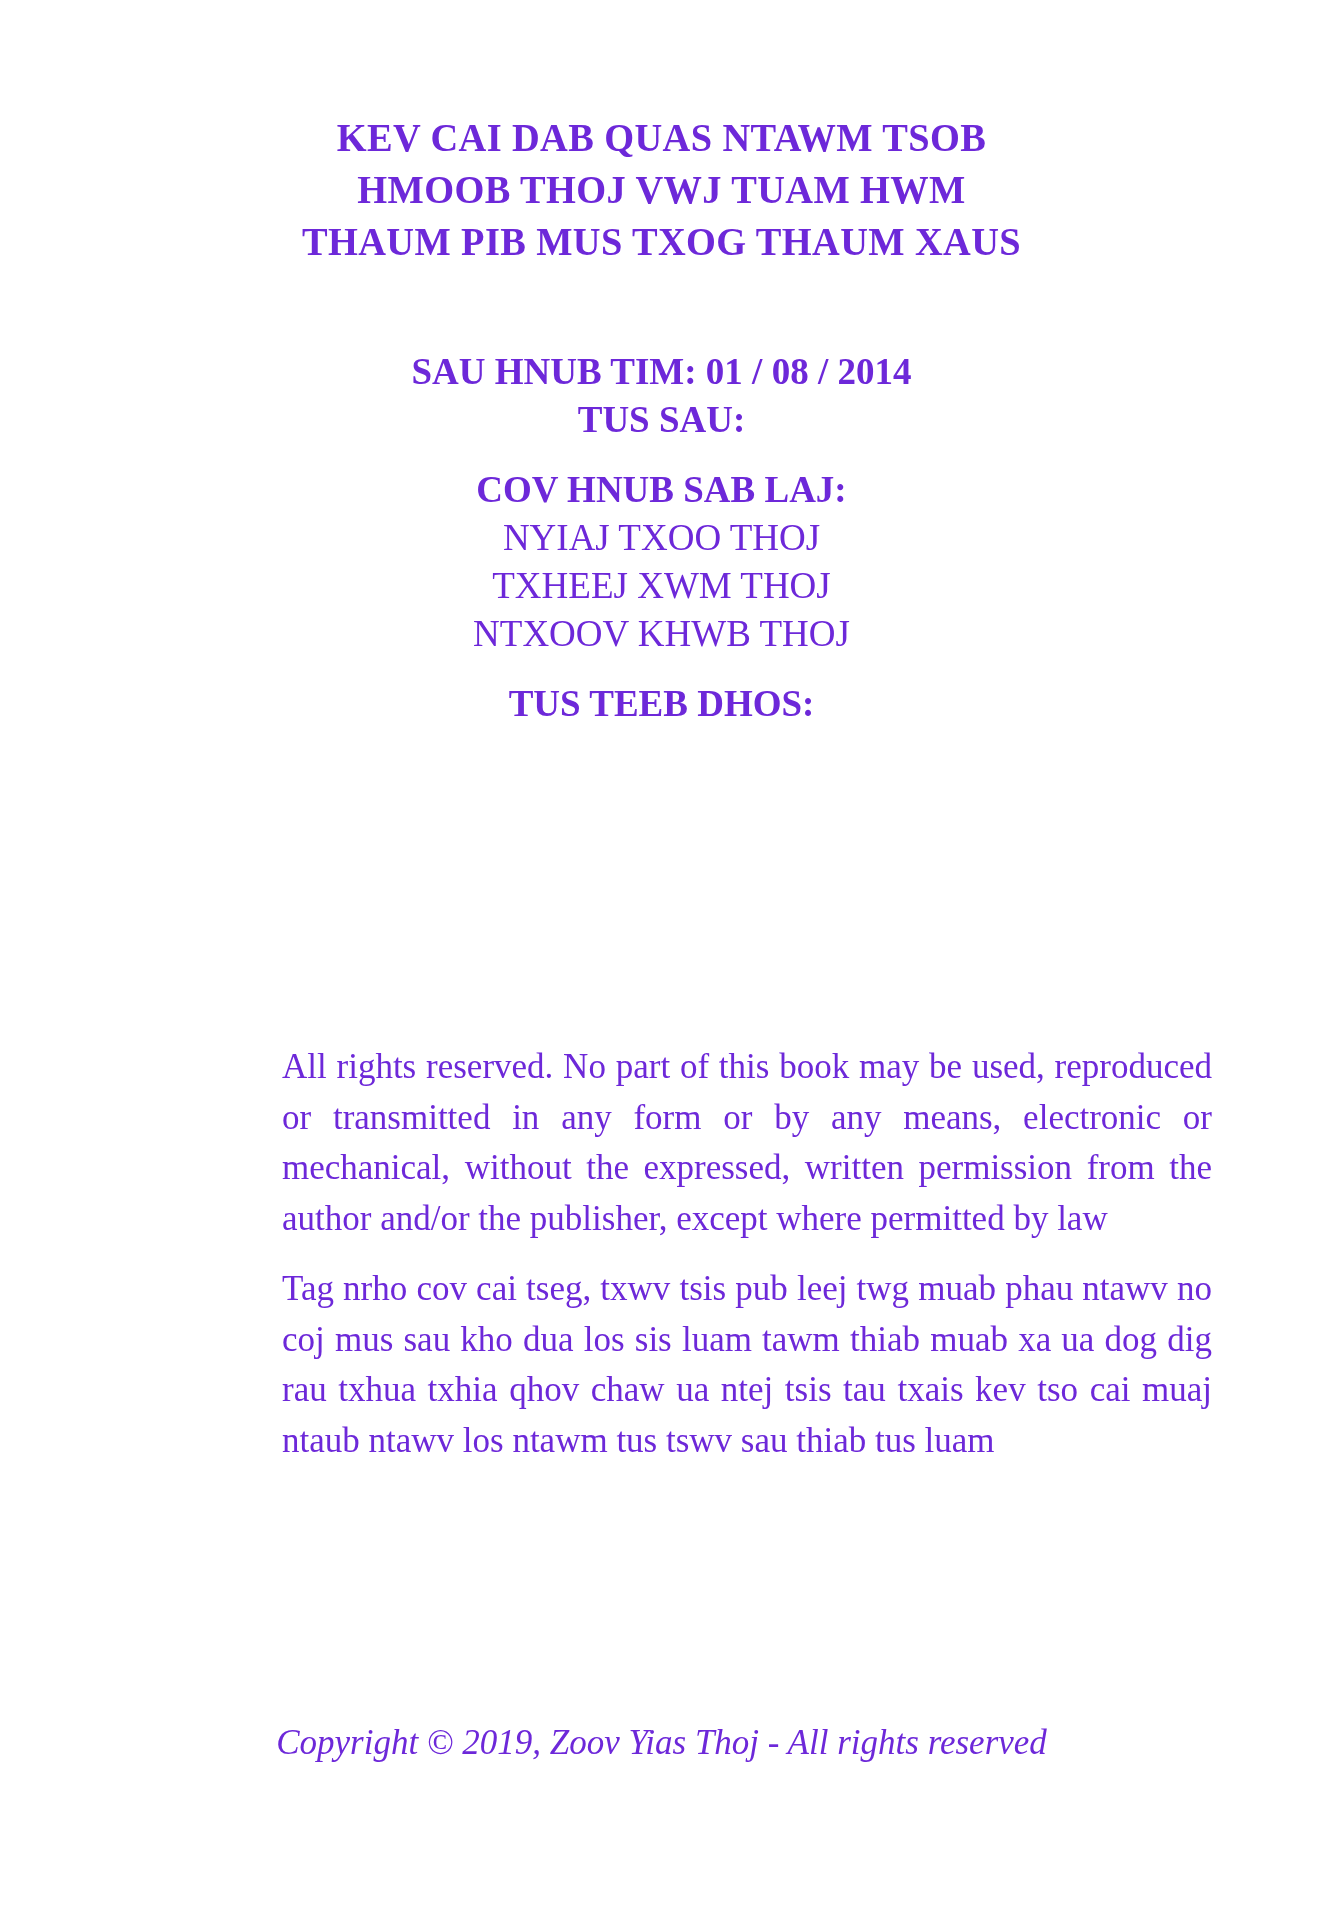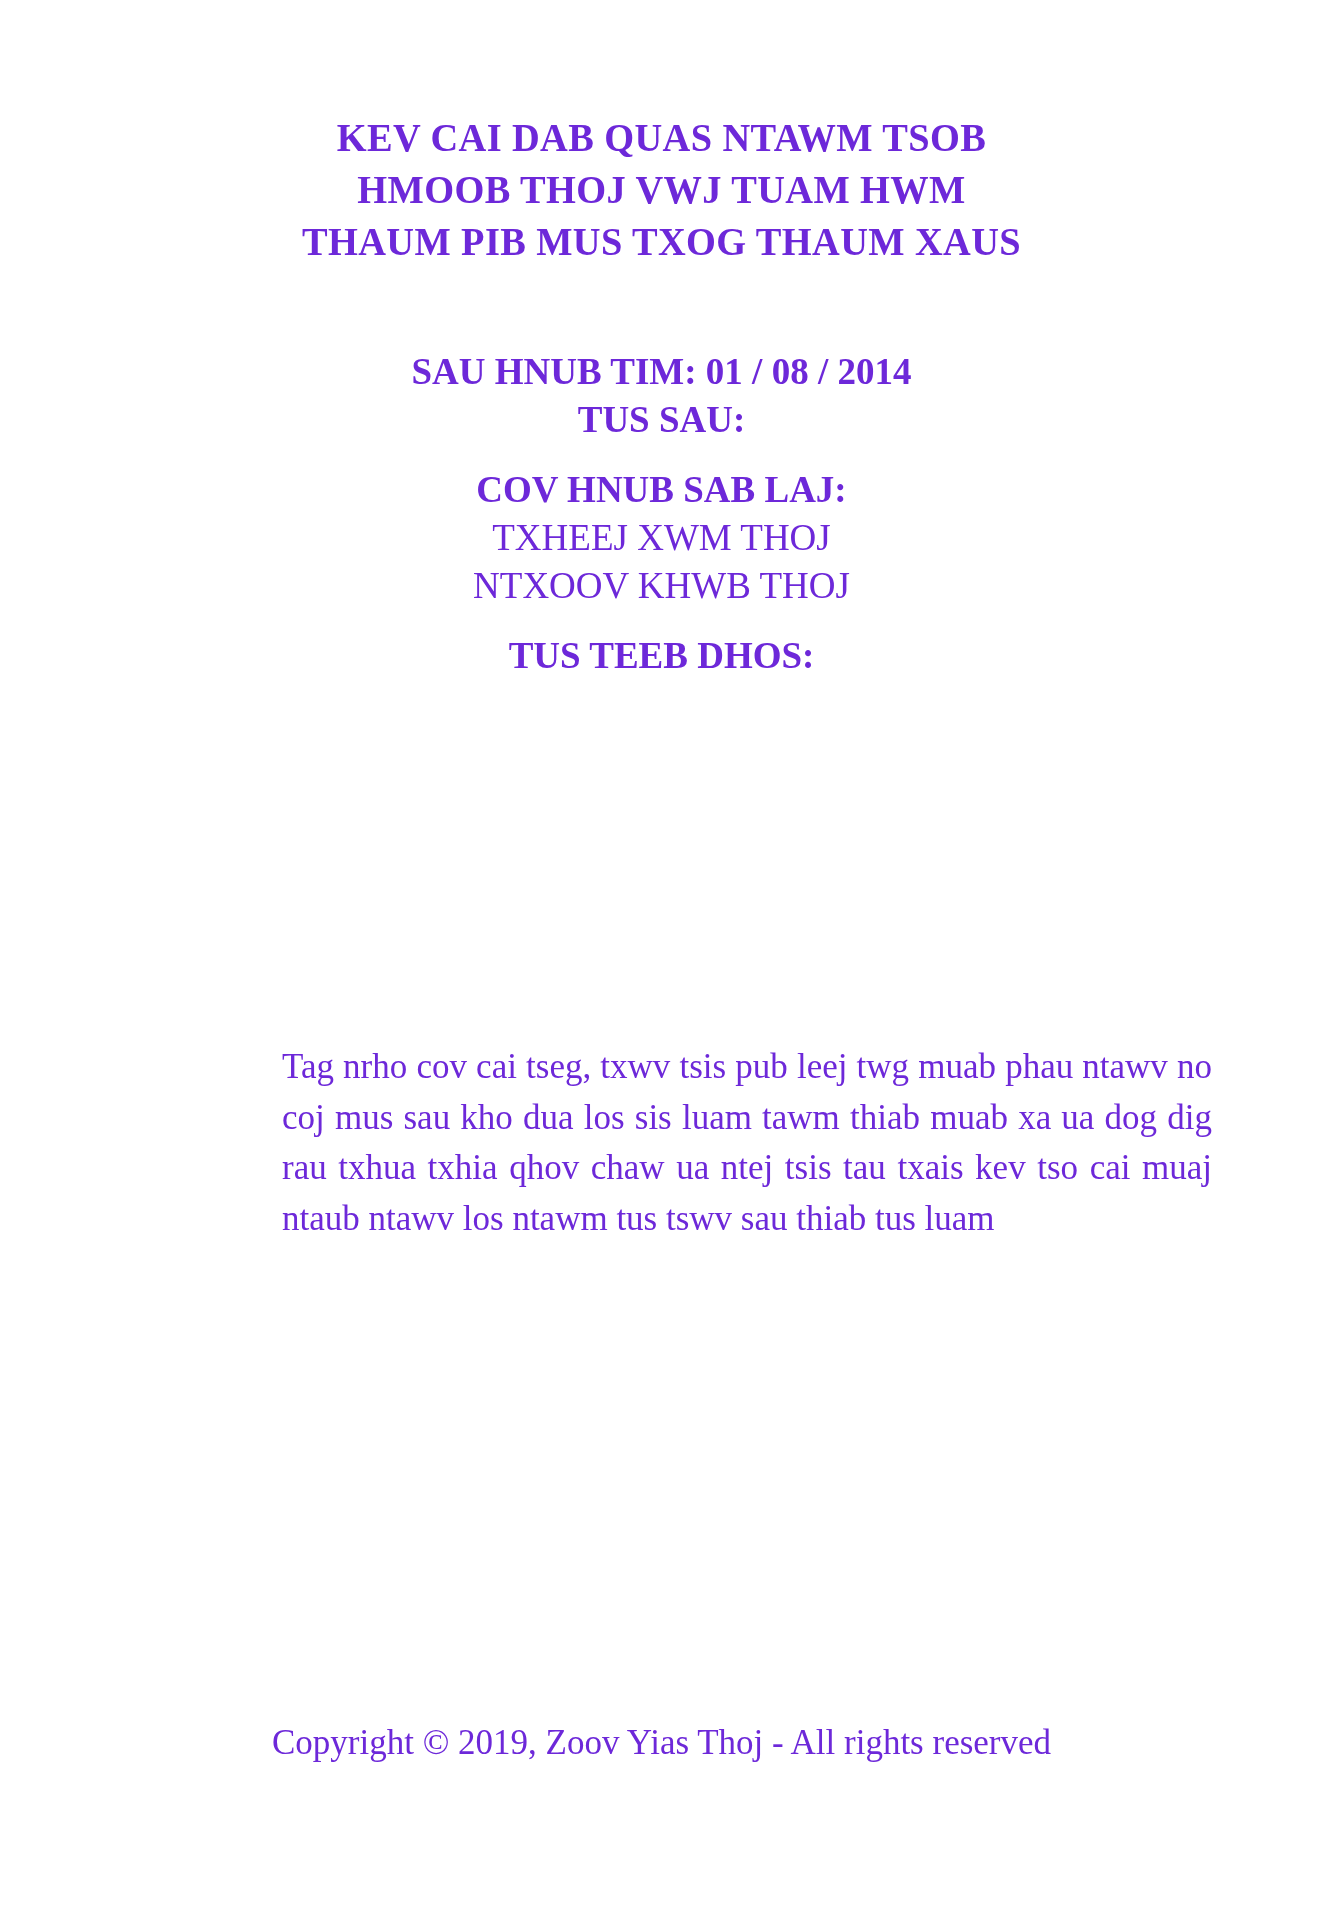--- a/index.html
+++ b/index.html
@@ -80,47 +80,50 @@
   
   .footer {
     position: absolute;
     top: 1720px;
     left: 160px;
     width: 1003px;
     text-align: center;
     font-size: 35px;
     line-height: 46px;
     white-space: nowrap;
+    font-style: italic;
   }
 </style>
 </head>
 <body>
 
 <div class="page">
 
   <div class="title-block">
     <div class="title-line">KEV CAI DAB QUAS NTAWM TSOB</div>
     <div class="title-line">HMOOB THOJ VWJ TUAM HWM</div>
     <div class="title-line">THAUM PIB MUS TXOG THAUM XAUS</div>
   </div>
 
   <div class="credits">
     <div class="credit-strong">SAU HNUB TIM: 01 / 08 / 2014</div>
     <div class="credit-strong">TUS SAU:</div>
 
     <div class="gap-md"></div>
 
     <div class="credit-strong">COV HNUB SAB LAJ:</div>
+    <div class="credit-plain">NYIAJ TXOO THOJ</div>
     <div class="credit-plain">TXHEEJ XWM THOJ</div>
     <div class="credit-plain">NTXOOV KHWB THOJ</div>
 
     <div class="gap-md"></div>
 
     <div class="credit-strong">TUS TEEB DHOS:</div>
   </div>
 
   <div class="body-block">
+    <p class="para">All rights reserved. No part of this book may be used, reproduced or transmitted in any form or by any means, electronic or mechanical, without the expressed, written permission from the author and/or the publisher, except where permitted by law</p>
     <p class="para">Tag nrho cov cai tseg, txwv tsis pub leej twg muab phau ntawv no coj mus sau kho dua los sis luam tawm thiab muab xa ua dog dig rau txhua txhia qhov chaw ua ntej tsis tau txais kev tso cai muaj ntaub ntawv los ntawm tus tswv sau thiab tus luam</p>
   </div>
 
   <div class="footer">Copyright © 2019, Zoov Yias Thoj - All rights reserved</div>
 
 </div>
 
 </body></html>

